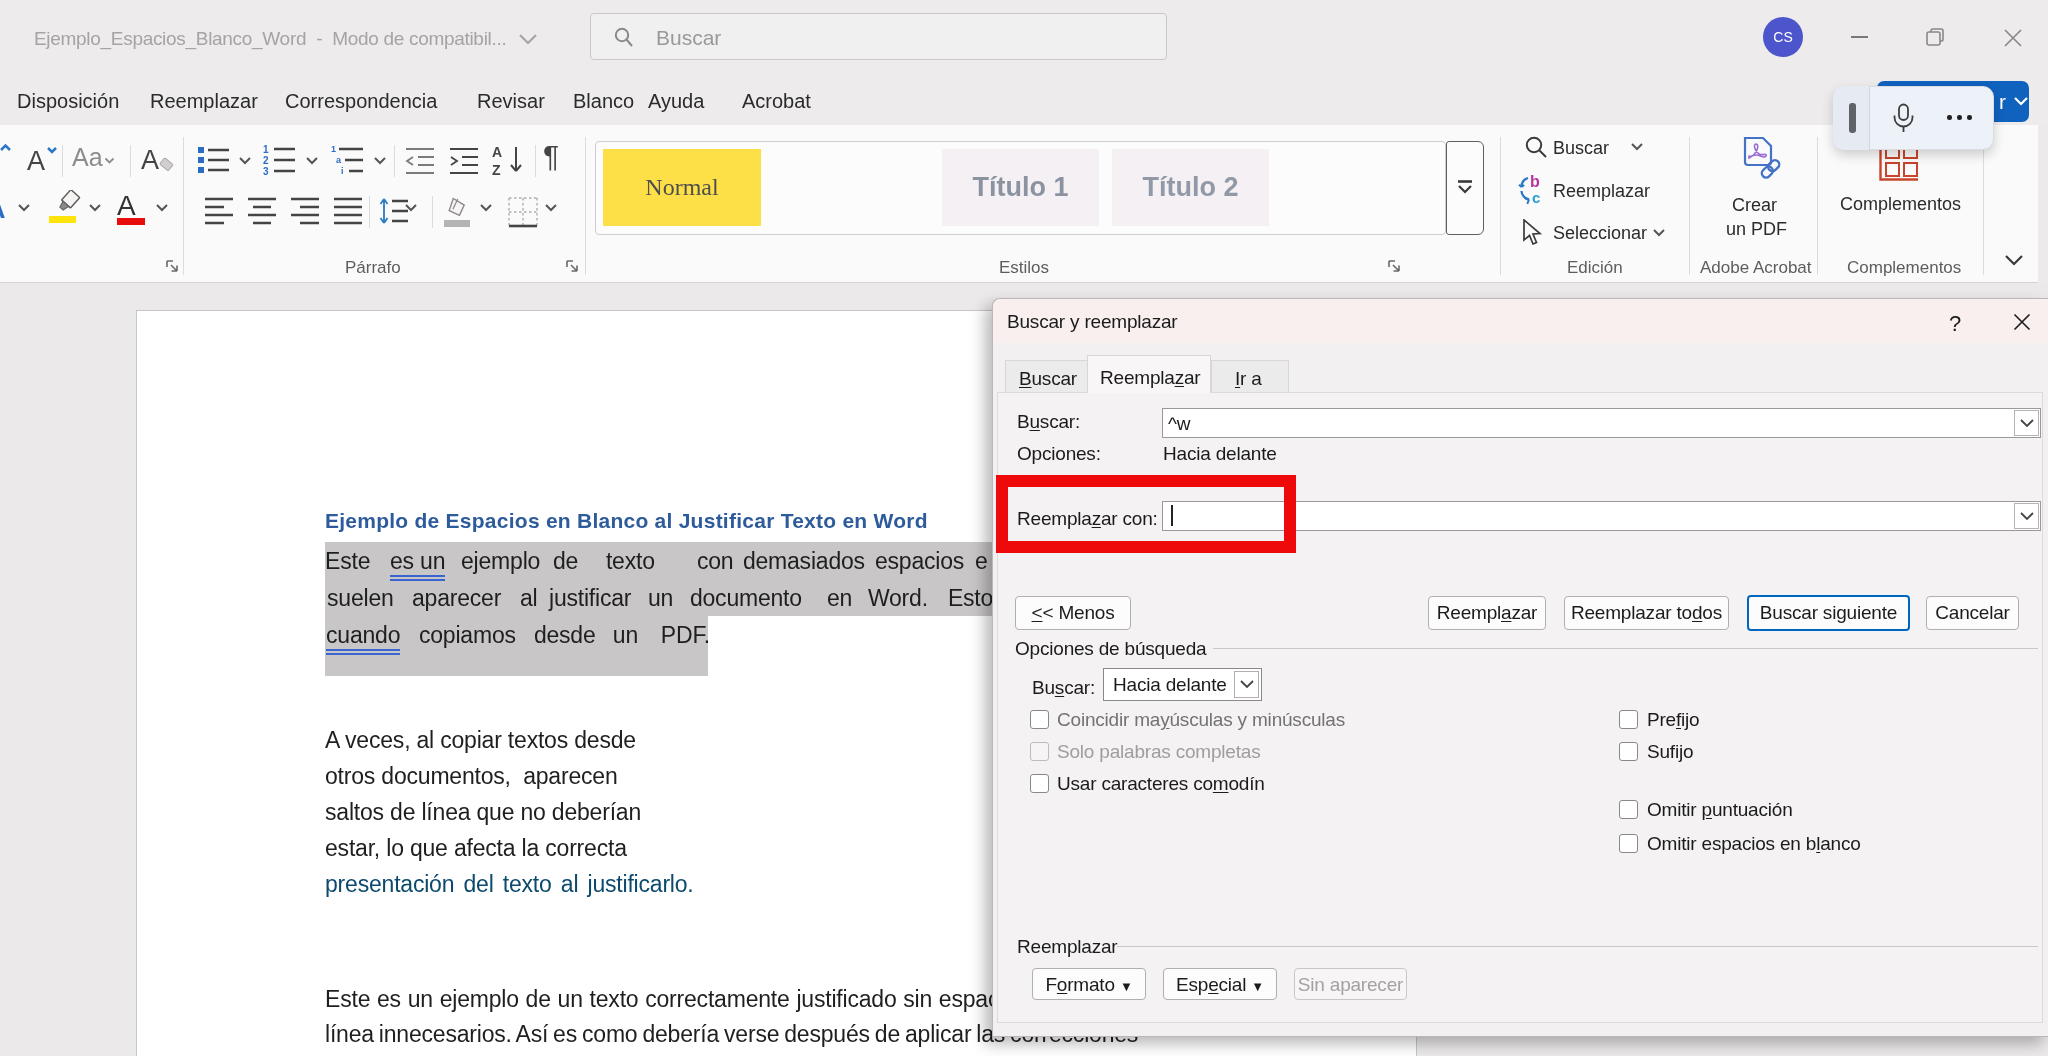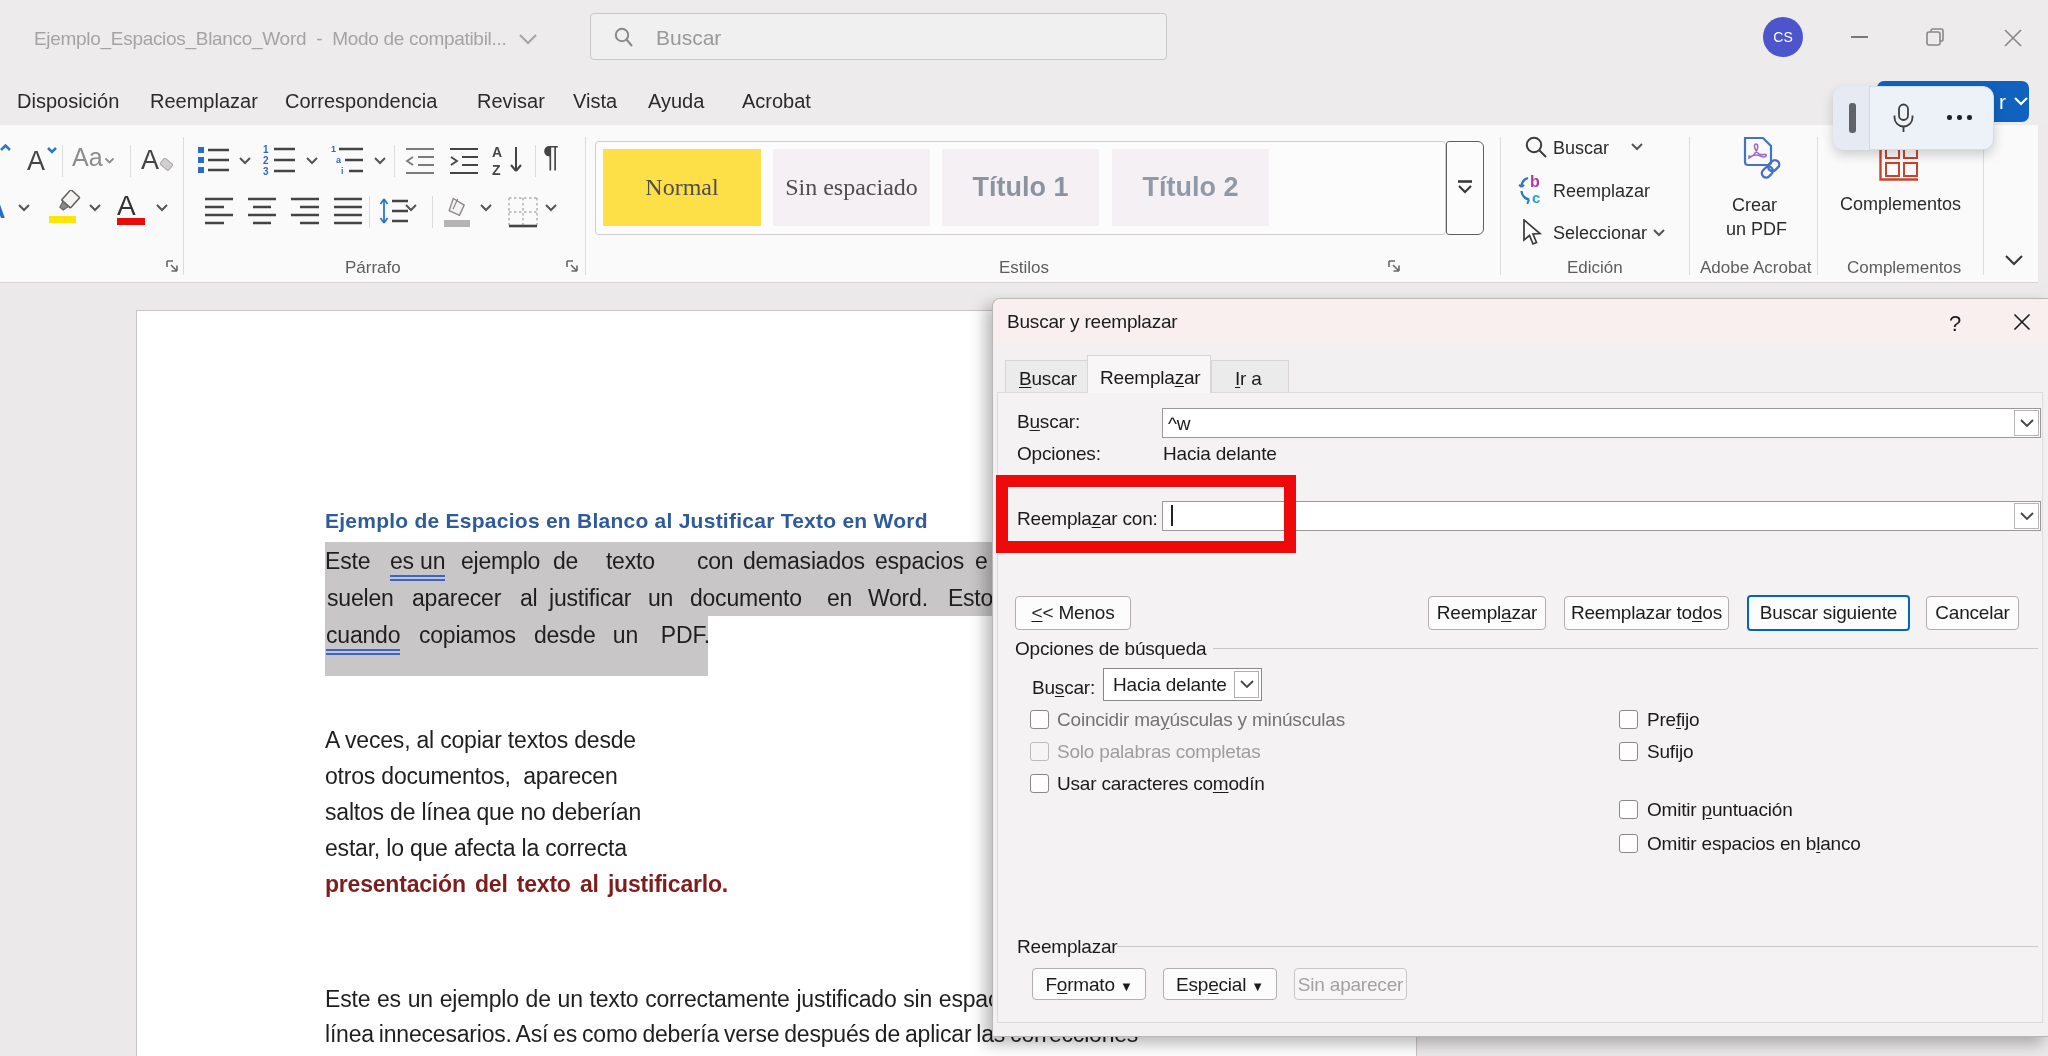--- a/index.html
+++ b/index.html
@@ -31,21 +31,21 @@
       <path d="M5 4 V2.8 a1.8 1.8 0 0 1 1.8-1.8 H15.2 a1.8 1.8 0 0 1 1.8 1.8 V11.2 a1.8 1.8 0 0 1-1.8 1.8 H14" fill="none" stroke="#8a8888" stroke-width="1.6"></path>
     </svg>
 <svg class="abs" style="left:2004px;top:29px;" width="18" height="18" viewBox="0 0 18 18">
       <path d="M1 1 L17 17 M17 1 L1 17" stroke="#8a8888" stroke-width="1.7"></path>
     </svg>
 
 <div class="lbl" style="left:17px;top:90px;font-size:20px;color:#2b2b2b;">Disposición</div>
 <div class="lbl" style="left:150px;top:90px;font-size:20px;color:#2b2b2b;">Reemplazar</div>
 <div class="lbl" style="left:285px;top:90px;font-size:20px;color:#2b2b2b;">Correspondencia</div>
 <div class="lbl" style="left:477px;top:90px;font-size:20px;color:#2b2b2b;">Revisar</div>
-<div class="lbl" style="left:573px;top:90px;font-size:20px;color:#2b2b2b;">Vista</div>
+<div class="lbl" style="left:573px;top:90px;font-size:20px;color:#2b2b2b;">Blanco</div>
 <div class="lbl" style="left:648px;top:90px;font-size:20px;color:#2b2b2b;">Ayuda</div>
 <div class="lbl" style="left:742px;top:90px;font-size:20px;color:#2b2b2b;">Acrobat</div>
 
 <div class="abs" style="left:0;top:125px;width:2048px;height:158px;background:#fbfafa;border-bottom:1px solid #d5d3d3;box-sizing:border-box;"></div>
 
 <div class="abs" style="left:183px;top:137px;width:1px;height:138px;background:#dddbdb;"></div>
 <div class="abs" style="left:585px;top:137px;width:1px;height:138px;background:#dddbdb;"></div>
 <div class="abs" style="left:1500px;top:137px;width:1px;height:138px;background:#dddbdb;"></div>
 <div class="abs" style="left:1689px;top:137px;width:1px;height:138px;background:#dddbdb;"></div>
 <div class="abs" style="left:1817px;top:137px;width:1px;height:138px;background:#dddbdb;"></div>
@@ -183,21 +183,20 @@
     </svg>
 <div class="lbl" style="left:345px;top:258px;font-size:17px;color:#5e5c5c;">Párrafo</div>
 <svg class="abs" style="left:565px;top:259px;" width="15" height="15" viewBox="0 0 15 15">
       <path d="M2 2 H8 M2 2 V8" stroke="#6a6868" stroke-width="1.6" fill="none"></path>
       <path d="M6 6 L12 12 M12 12 V6.5 M12 12 H6.5" stroke="#6a6868" stroke-width="1.6" fill="none"></path>
     </svg>
 <div class="abs" style="left:2038px;top:125px;width:10px;height:158px;background:#eceaea;"></div>
 
 <div class="abs" style="left:595px;top:141px;width:851px;height:94px;background:#fdfcfc;border:1px solid #cfcdcd;border-radius:4px;box-sizing:border-box;"></div>
 <div class="abs" style="left:603px;top:149px;width:158px;height:77px;background:#fde047;color:#4f4e4e;font-family:'Liberation Serif',serif;font-size:24px;text-align:center;line-height:77px;">Normal</div>
-<div class="abs" style="left:773px;top:149px;width:157px;height:77px;background:#f4f0f4;color:#4f4e4e;font-family:'Liberation Serif',serif;font-size:24px;text-align:center;line-height:77px;">Sin espaciado</div>
 <div class="abs" style="left:942px;top:149px;width:157px;height:77px;background:#f4f0f4;color:#8c93a0;font-size:27px;font-weight:bold;text-align:center;line-height:77px;">Título 1</div>
 <div class="abs" style="left:1112px;top:149px;width:157px;height:77px;background:#f4f0f4;color:#9199a6;font-size:27px;font-weight:bold;text-align:center;line-height:77px;">Título 2</div>
 <div class="abs" style="left:1446px;top:141px;width:38px;height:94px;background:#fdfcfc;border:1.4px solid #605e5e;border-radius:3px 6px 6px 3px;box-sizing:border-box;"></div>
 <svg class="abs" style="left:1456px;top:179px;" width="18" height="16" viewBox="0 0 18 16">
       <path d="M2 2.5 H16" stroke="#3b3a39" stroke-width="2.6"></path>
       <path d="M3 7 l6 6 6-6" fill="none" stroke="#3b3a39" stroke-width="2.2"></path>
     </svg>
 <div class="lbl" style="left:999px;top:258px;font-size:17px;color:#5e5c5c;">Estilos</div>
 <svg class="abs" style="left:1387px;top:259px;" width="15" height="15" viewBox="0 0 15 15">
       <path d="M2 2 H8 M2 2 V8" stroke="#6a6868" stroke-width="1.6" fill="none"></path>
@@ -261,21 +260,21 @@
 <div class="abs" style="left:325px;top:542px;width:775px;height:74px;background:#c8c6c6;"></div>
 <div class="abs" style="left:325px;top:616px;width:383px;height:60px;background:#c8c6c6;"></div>
 <div class="lbl selr" style="left:325px;top:548px;"><span>Este</span><span style="margin-left:19.8px;border-bottom:6px double #3a64cf;">es un</span><span style="margin-left:15.7px;">ejemplo</span><span style="margin-left:12.8px;">de</span><span style="margin-left:27.8px;">texto</span><span style="margin-left:42.1px;">con</span><span style="margin-left:9.5px;">demasiados</span><span style="margin-left:10px;">espacios</span><span style="margin-left:10.8px;">e</span></div>
 <div class="lbl selr" style="left:327px;top:585px;"><span>suelen</span><span style="margin-left:18.4px;">aparecer</span><span style="margin-left:18.8px;">al</span><span style="margin-left:11.5px;">justificar</span><span style="margin-left:16.6px;">un</span><span style="margin-left:16.8px;">documento</span><span style="margin-left:25px;">en</span><span style="margin-left:15.8px;">Word.</span><span style="margin-left:20.1px;">Esto</span></div>
 <div class="lbl selr" style="left:326px;top:622px;"><span style="border-bottom:6px double #3a64cf;">cuando</span><span style="margin-left:18.7px;">copiamos</span><span style="margin-left:18.1px;">desde</span><span style="margin-left:17.3px;">un</span><span style="margin-left:22.8px;">PDF.</span></div>
 
 <div class="lbl" style="left:325px;top:727px;font-size:23px;letter-spacing:-0.2px;color:#1f1f1f;">A veces, al copiar textos desde</div>
 <div class="lbl" style="left:325px;top:763px;font-size:23px;letter-spacing:-0.2px;color:#1f1f1f;">otros documentos,&nbsp; aparecen</div>
 <div class="lbl" style="left:325px;top:799px;font-size:23px;letter-spacing:-0.2px;color:#1f1f1f;">saltos de línea que no deberían</div>
 <div class="lbl" style="left:325px;top:835px;font-size:23px;letter-spacing:-0.2px;color:#1f1f1f;">estar, lo que afecta la correcta</div>
-<div class="lbl" style="left:325px;top:871px;font-size:23px;letter-spacing:-0.2px;word-spacing:3px;color:#7f1d1d;font-weight:bold;">presentación del texto al justificarlo.</div>
+<div class="lbl" style="left:325px;top:871px;font-size:23px;letter-spacing:-0.2px;word-spacing:3px;color:#0c4a6e;">presentación del texto al justificarlo.</div>
 
 <div class="lbl" style="left:325px;top:986px;font-size:23px;letter-spacing:-0.2px;word-spacing:0.6px;color:#1f1f1f;">Este es un ejemplo de un texto correctamente justificado sin espacios</div>
 <div class="lbl" style="left:325px;top:1021px;font-size:23px;letter-spacing:-0.2px;word-spacing:-1.2px;color:#1f1f1f;">línea innecesarios. Así es como debería verse después de aplicar las correcciones</div>
 
 <div class="abs" style="left:992px;top:298px;width:1058px;height:739px;background:#f2f0f0;border:1px solid #b9b7b7;border-right:none;border-radius:8px 0 0 0;box-sizing:border-box;box-shadow:-7px 7px 15px rgba(0,0,0,0.28);"></div>
 <div class="abs" style="left:993px;top:299px;width:1055px;height:44px;background:#f9efef;border-radius:8px 0 0 0;"></div>
 <div class="lbl" style="left:1007px;top:311px;font-size:19px;letter-spacing:-0.2px;color:#1b1b1b;" id="dlgtitle">Buscar y reemplazar</div>
 <div class="lbl" style="left:1949px;top:311px;font-size:22px;color:#1b1b1b;">?</div>
 <svg class="abs" style="left:2013px;top:313px;" width="18" height="18" viewBox="0 0 18 18">
       <path d="M1.5 1.5 L16.5 16.5 M16.5 1.5 L1.5 16.5" stroke="#1b1b1b" stroke-width="1.6"></path>

